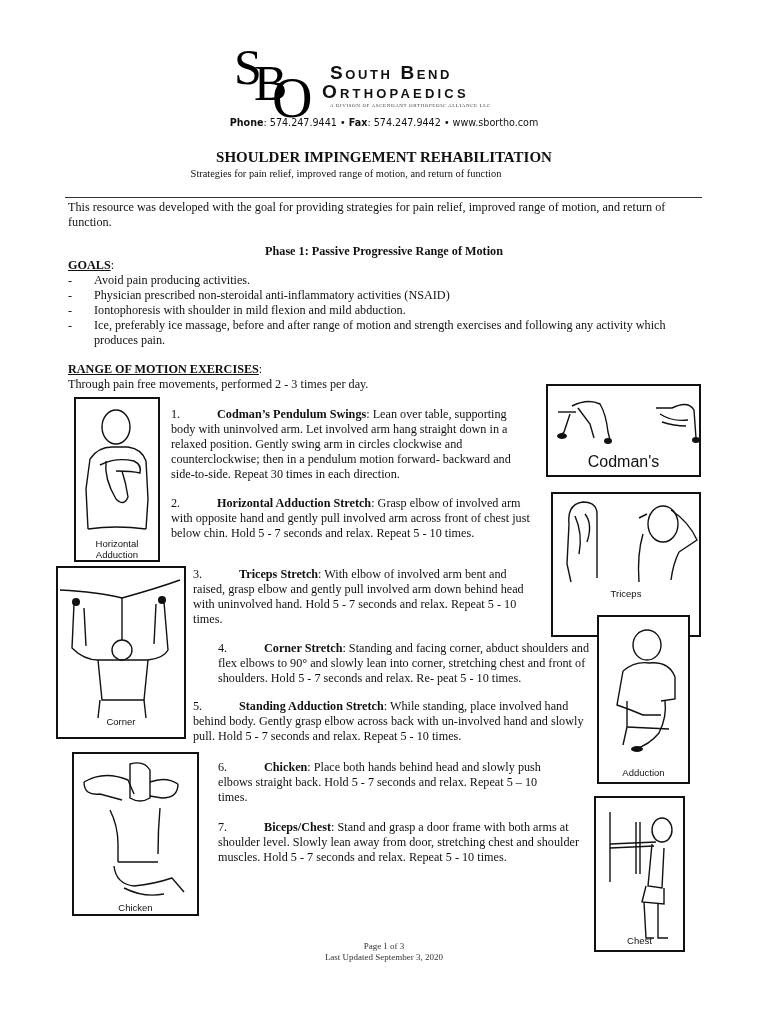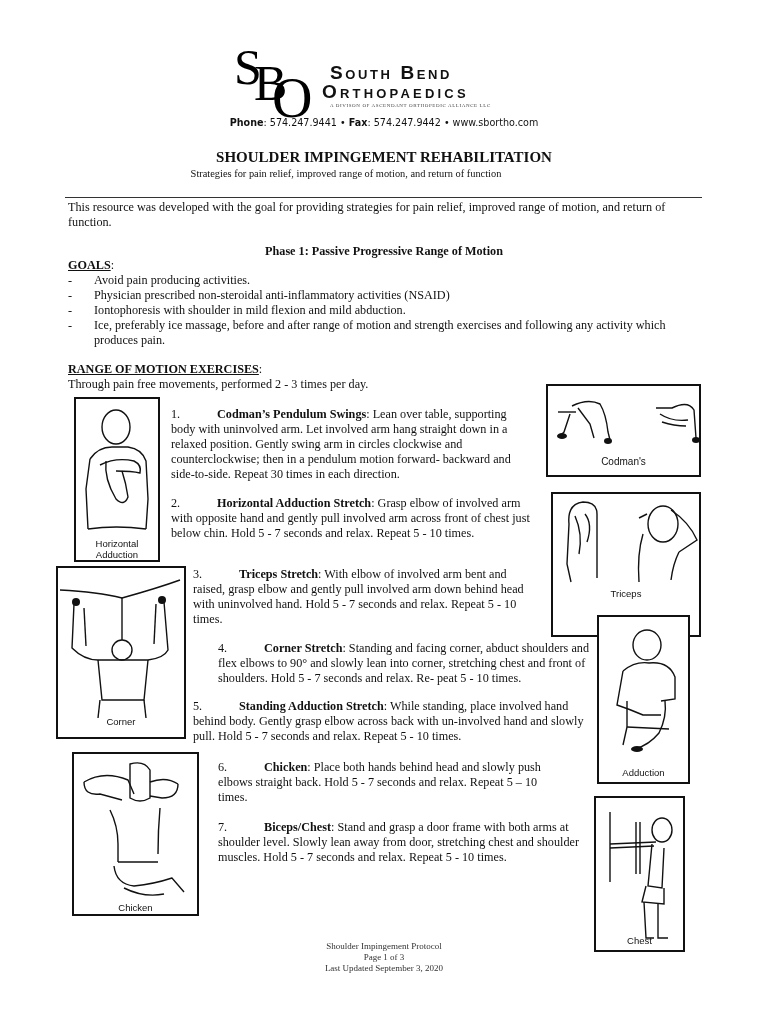--- a/index.html
+++ b/index.html
@@ -128,21 +128,21 @@
       <path d="M108 22 L124 22 Q140 14 146 24 L148 52"></path>
       <path d="M112 28 Q124 36 140 34"></path>
       <path d="M114 36 Q126 40 138 40"></path>
     </g>
     <g fill="#111">
         <ellipse cx="14" cy="50" rx="5" ry="3"></ellipse>
         <ellipse cx="60" cy="55" rx="4" ry="3"></ellipse>
         <ellipse cx="148" cy="54" rx="4" ry="3"></ellipse>
       </g>
   </svg>
-  <div class="cap" style="top:70px; font-size:10px;">Codman's</div>
+  <div class="cap" style="top:70px; font-size:16px;">Codman's</div>
 </div>
 
 <div class="abs fig" style="left:551px; top:492px; width:150px; height:145px;">
   <svg width="150" height="114">
     <g fill="none" stroke="#111" stroke-width="1.4">
       <path d="M16 30 Q14 10 30 8 Q44 8 44 20 L44 84"></path>
       <path d="M16 30 L14 70 L18 88"></path>
       <path d="M22 22 Q30 40 26 60"></path>
       <path d="M32 20 Q40 30 34 48"></path>
       <ellipse cx="110" cy="30" rx="15" ry="18"></ellipse>
@@ -224,16 +224,15 @@
       <path d="M56 46 L52 88 L66 90 L68 50"></path>
       <path d="M50 88 L46 104 L68 106 L68 90"></path>
       <path d="M48 104 L50 140 L58 140"></path>
       <path d="M62 106 L62 140 L72 140"></path>
     </g>
   </svg>
   <div class="cap" style="top:137px;">Chest</div>
 </div>
 
 <div class="abs footer">
-  <div>Shoulder Impingement Protocol</div>
   <div>Page 1 of 3</div>
   <div>Last Updated September 3, 2020</div>
 </div>
 
 </body></html>

